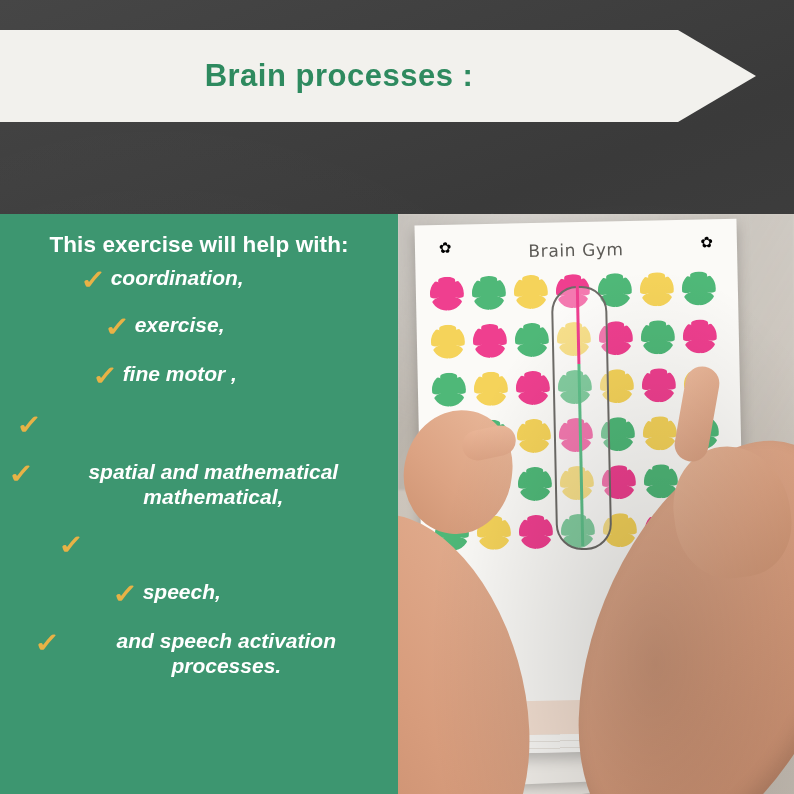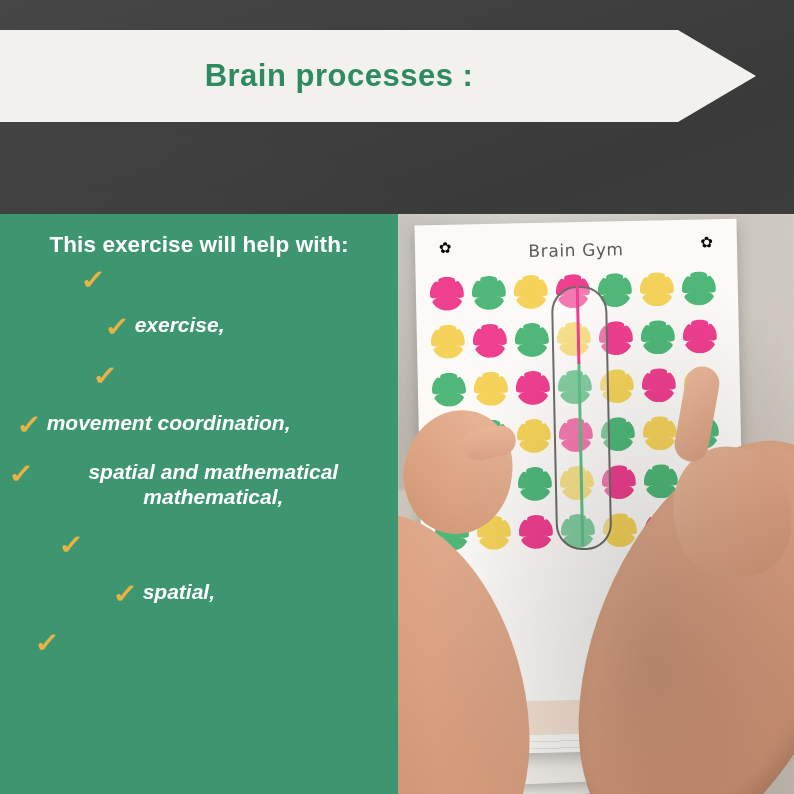--- a/index.html
+++ b/index.html
@@ -349,45 +349,47 @@
     <div class="banner-title">Brain processes :</div>
   </div>
 
   <div class="content">
 
     <div class="left-panel">
       <div class="panel-heading">This exercise will help with:</div>
       <ul class="benefit-list">
         <li class="benefit b0">
           <span class="check">✓</span>
+          <span class="b-text">coordination,</span>
         </li>
         <li class="benefit b1">
           <span class="check">✓</span>
           <span class="b-text">exercise,</span>
         </li>
         <li class="benefit b2">
           <span class="check">✓</span>
+          <span class="b-text">fine motor ,</span>
         </li>
         <li class="benefit b3">
           <span class="check">✓</span>
-          <span class="b-text">movement coordination,</span>
         </li>
         <li class="benefit b4">
           <span class="check">✓</span>
           <span class="b-text">spatial and mathematical mathematical,</span>
         </li>
         <li class="benefit b5">
           <span class="check">✓</span>
         </li>
         <li class="benefit b6">
           <span class="check">✓</span>
-          <span class="b-text">spatial,</span>
+          <span class="b-text">speech,</span>
         </li>
         <li class="benefit b7">
           <span class="check">✓</span>
+          <span class="b-text">and speech activation processes.</span>
         </li>
       </ul>
     </div>
 
     <div class="photo">
       <div class="photo-bg"></div>
       <div class="wall-blur"></div>
 
       <div class="sheet-under-2"></div>
       <div class="sheet-under-1"></div>

